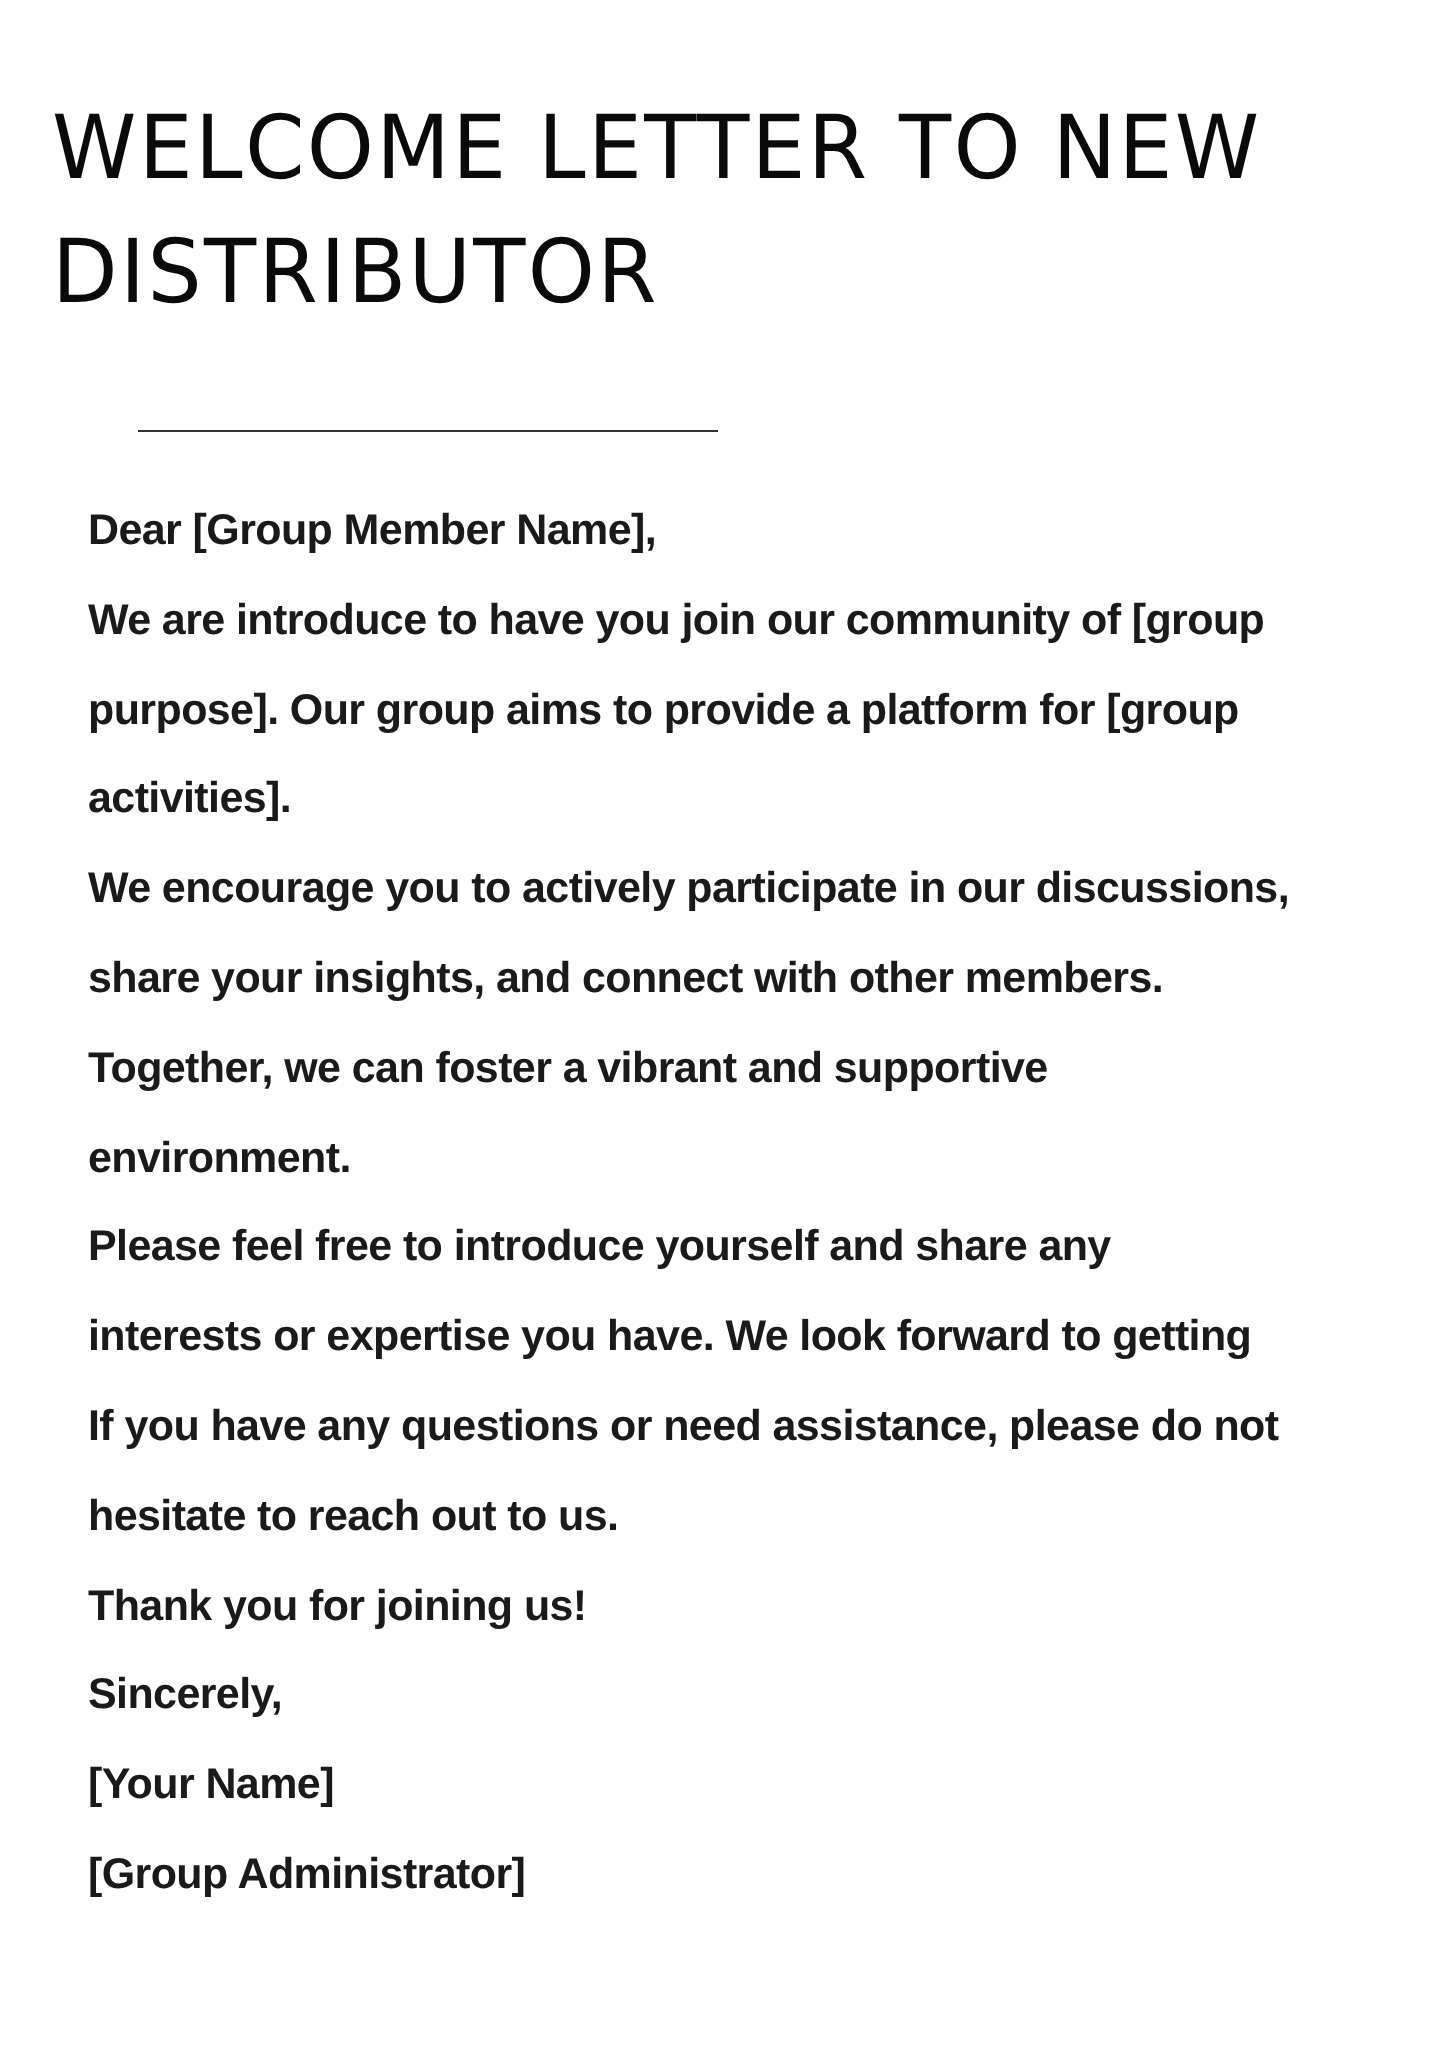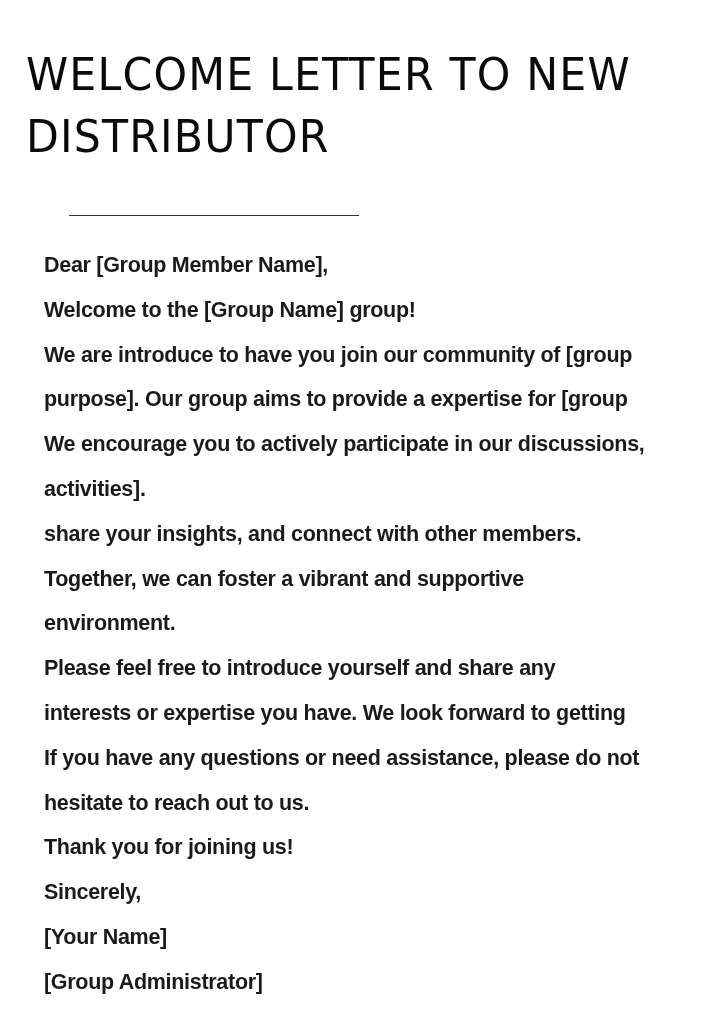--- a/index.html
+++ b/index.html
@@ -69,25 +69,24 @@
 <div class="page">
   <h1 class="title">
     <span>WELCOME LETTER TO NEW</span>
     <span>DISTRIBUTOR</span>
   </h1>
 
   <div class="divider"></div>
 
   <div class="body">
     <span class="line">Dear [Group Member Name],</span>
-    <span class="line">Welcome to the [Group Name] group!</span>
     <span class="line">We are introduce to have you join our community of [group</span>
-    <span class="line">purpose]. Our group aims to provide a expertise for [group</span>
+    <span class="line">purpose]. Our group aims to provide a platform for [group</span>
+    <span class="line">activities].</span>
     <span class="line">We encourage you to actively participate in our discussions,</span>
-    <span class="line">activities].</span>
     <span class="line">share your insights, and connect with other members.</span>
     <span class="line">Together, we can foster a vibrant and supportive</span>
     <span class="line">environment.</span>
     <span class="line">Please feel free to introduce yourself and share any</span>
     <span class="line">interests or expertise you have. We look forward to getting</span>
     <span class="line">If you have any questions or need assistance, please do not</span>
     <span class="line">hesitate to reach out to us.</span>
     <span class="line">Thank you for joining us!</span>
     <span class="line">Sincerely,</span>
     <span class="line">[Your Name]</span>

